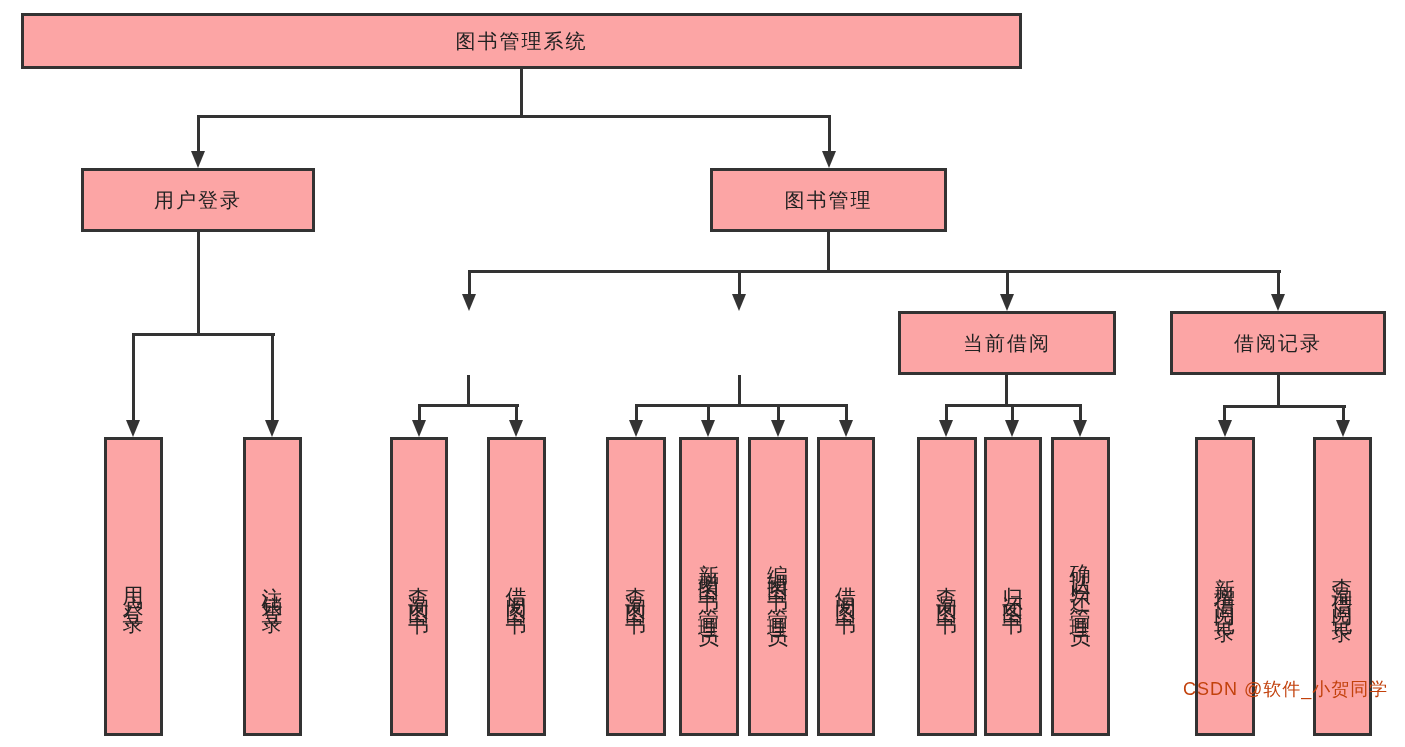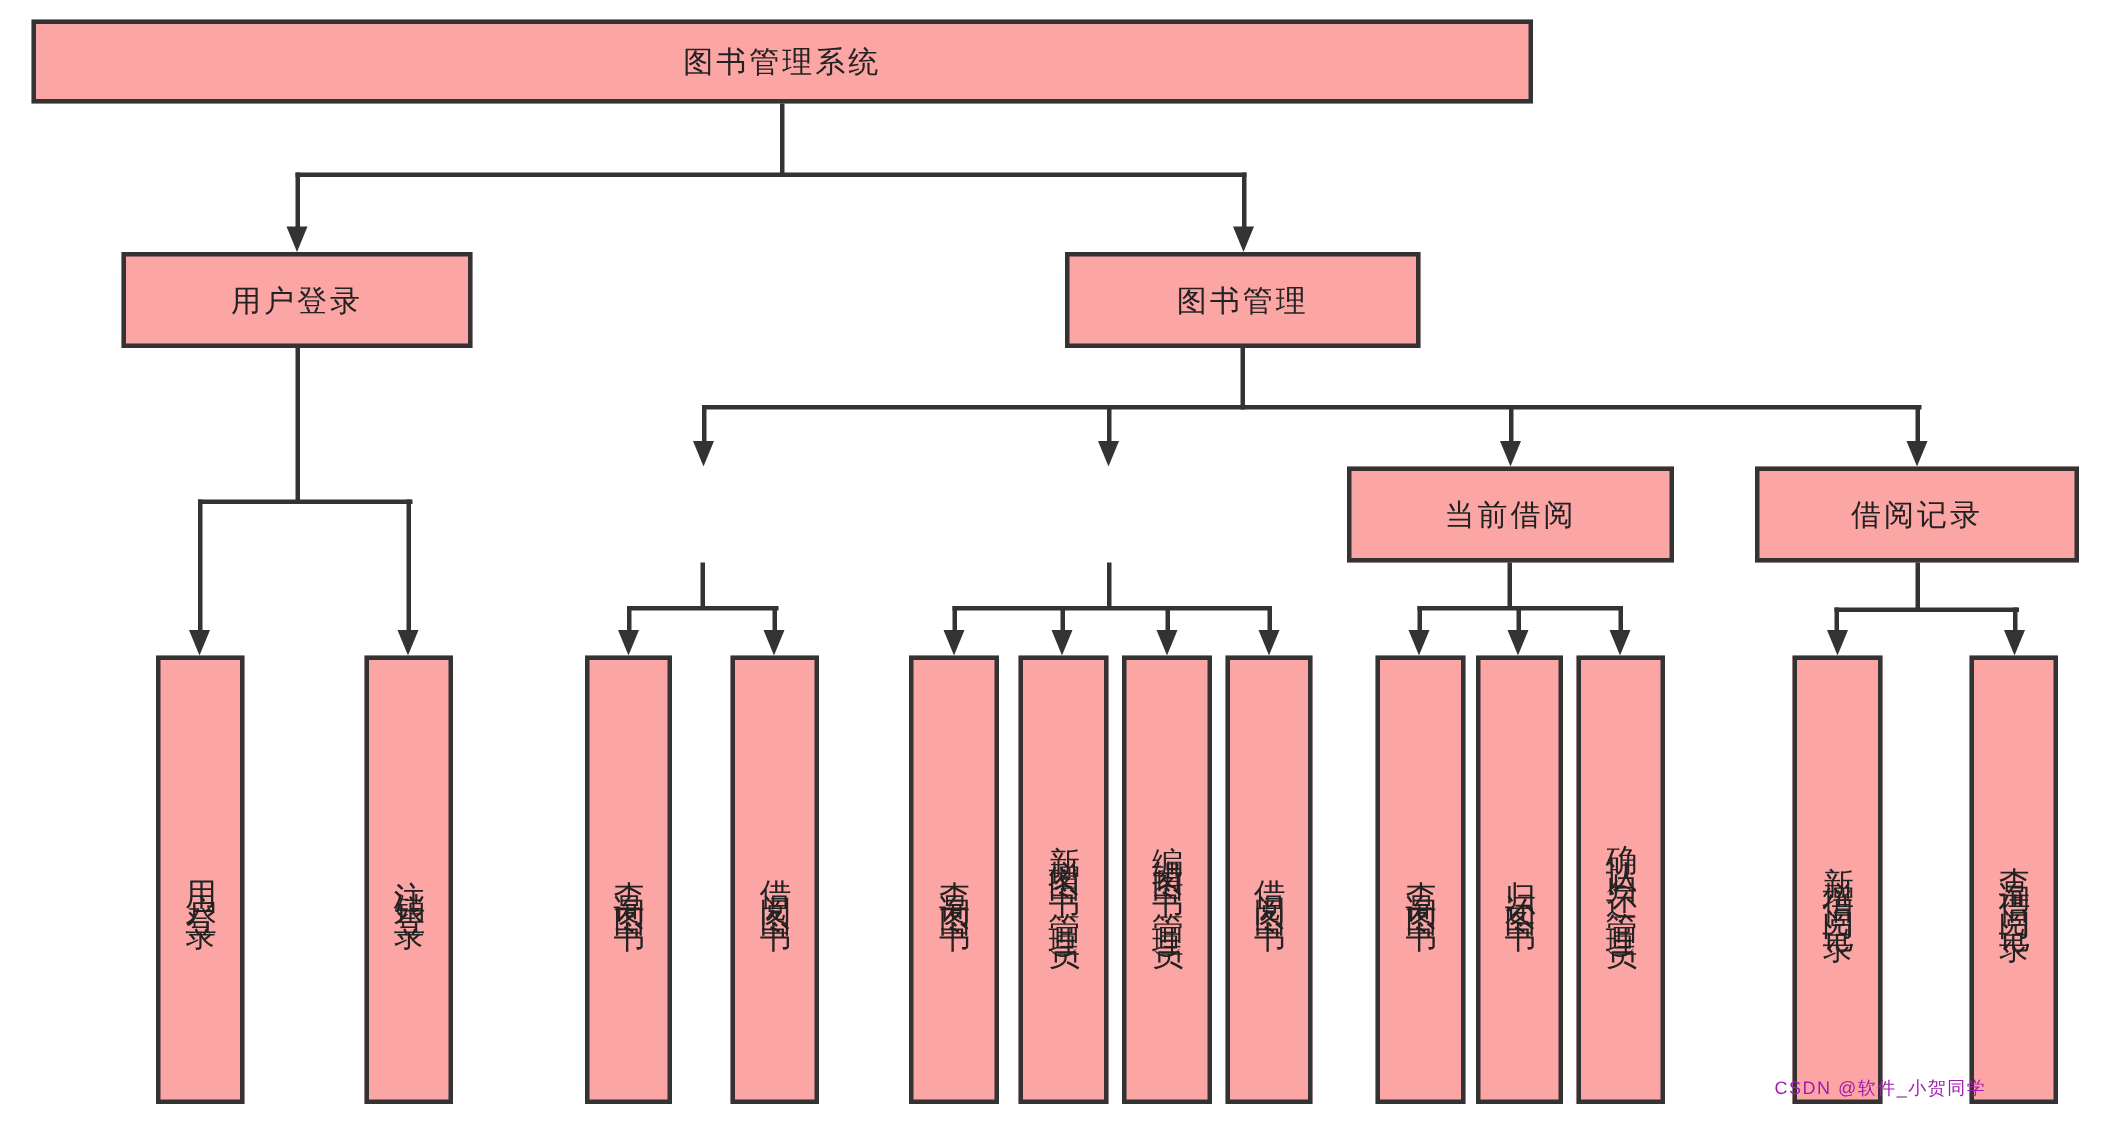--- a/index.html
+++ b/index.html
@@ -38,23 +38,23 @@
   .ah {
     position: absolute;
     width: 0; height: 0;
     border-left: 7px solid transparent;
     border-right: 7px solid transparent;
     border-top: 17px solid #333333;
   }
   .wm {
     position: absolute;
     left: 1183px;
-    top: 717px;
-    color: #a21caf;
-    font-size: 12px;
+    top: 677px;
+    color: #c2410c;
+    font-size: 18px;
     letter-spacing: 1px;
     white-space: nowrap;
     z-index: 5;
   }
 </style>
 </head>
 <body>
 
 <div class="stage">
 

